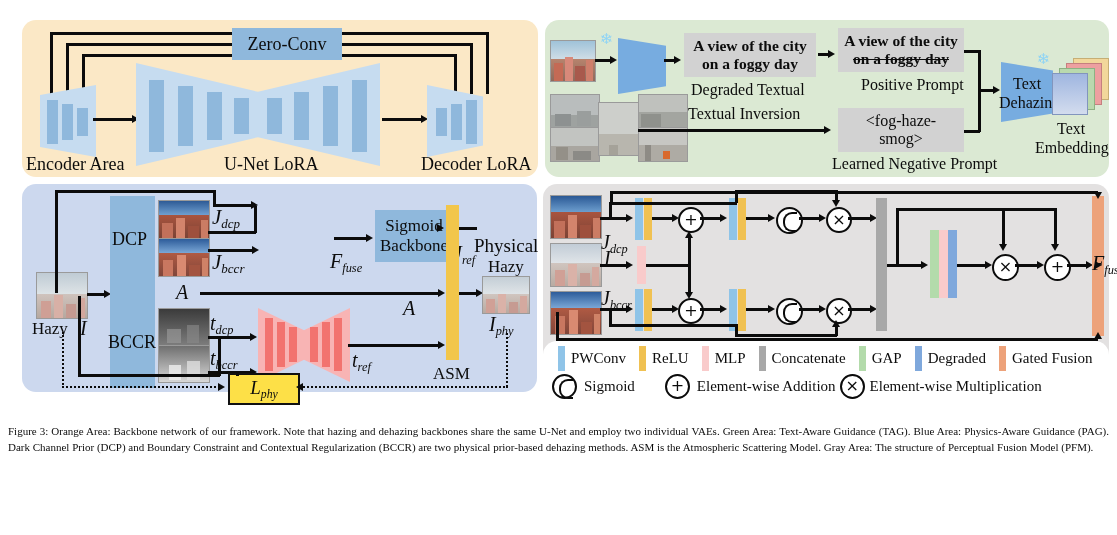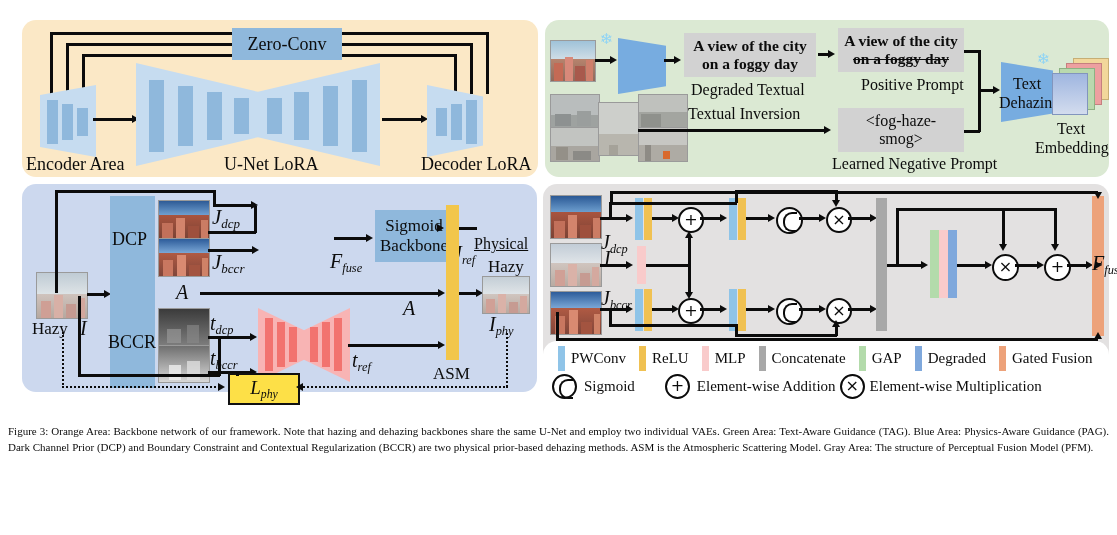--- a/index.html
+++ b/index.html
@@ -350,21 +350,21 @@
     <span>t</span><span class="sub">ref</span>
   </div>
 
   <div class="vbar c-asm" style="left:446px;top:205px;width:13px;height:155px;"></div>
   <div class="lbl" style="left:433px;top:365px;font-size:17px;">ASM</div>
   <div class="lbl ital" style="left:403px;top:298px;font-size:20px;">A</div>
 
   <div class="ln hl" style="left:459px;top:292px;width:19px;height:3px;"></div>
   <div class="arrowR" style="left:476px;top:289px;"></div>
 
-  <div class="lbl" style="left:474px;top:236px;font-size:16px;text-decoration:underline;">Physical</div>
+  <div class="lbl" style="left:474px;top:236px;font-size:19px;">Physical</div>
   <div class="lbl" style="left:488px;top:258px;font-size:17px;">Hazy</div>
   <div class="thumb" style="left:482px;top:276px;width:46px;height:36px;">
     <div class="sky" style="background:linear-gradient(#c4ced6,#dfe4e7);height:46%;"></div>
     <div class="grd" style="background:linear-gradient(#d0c5bf,#b8aaa1);height:54%;"></div>
     <div class="b" style="left:3px;bottom:0;width:9px;height:14px;background:#d0a096;"></div>
     <div class="b" style="left:15px;bottom:0;width:8px;height:19px;background:#dab2a8;"></div>
     <div class="b" style="left:26px;bottom:0;width:9px;height:11px;background:#c69b92;"></div>
     <div class="b" style="left:37px;bottom:0;width:7px;height:17px;background:#d4a99f;"></div>
   </div>
   <div class="lbl ital" style="left:489px;top:314px;font-size:20px;">

